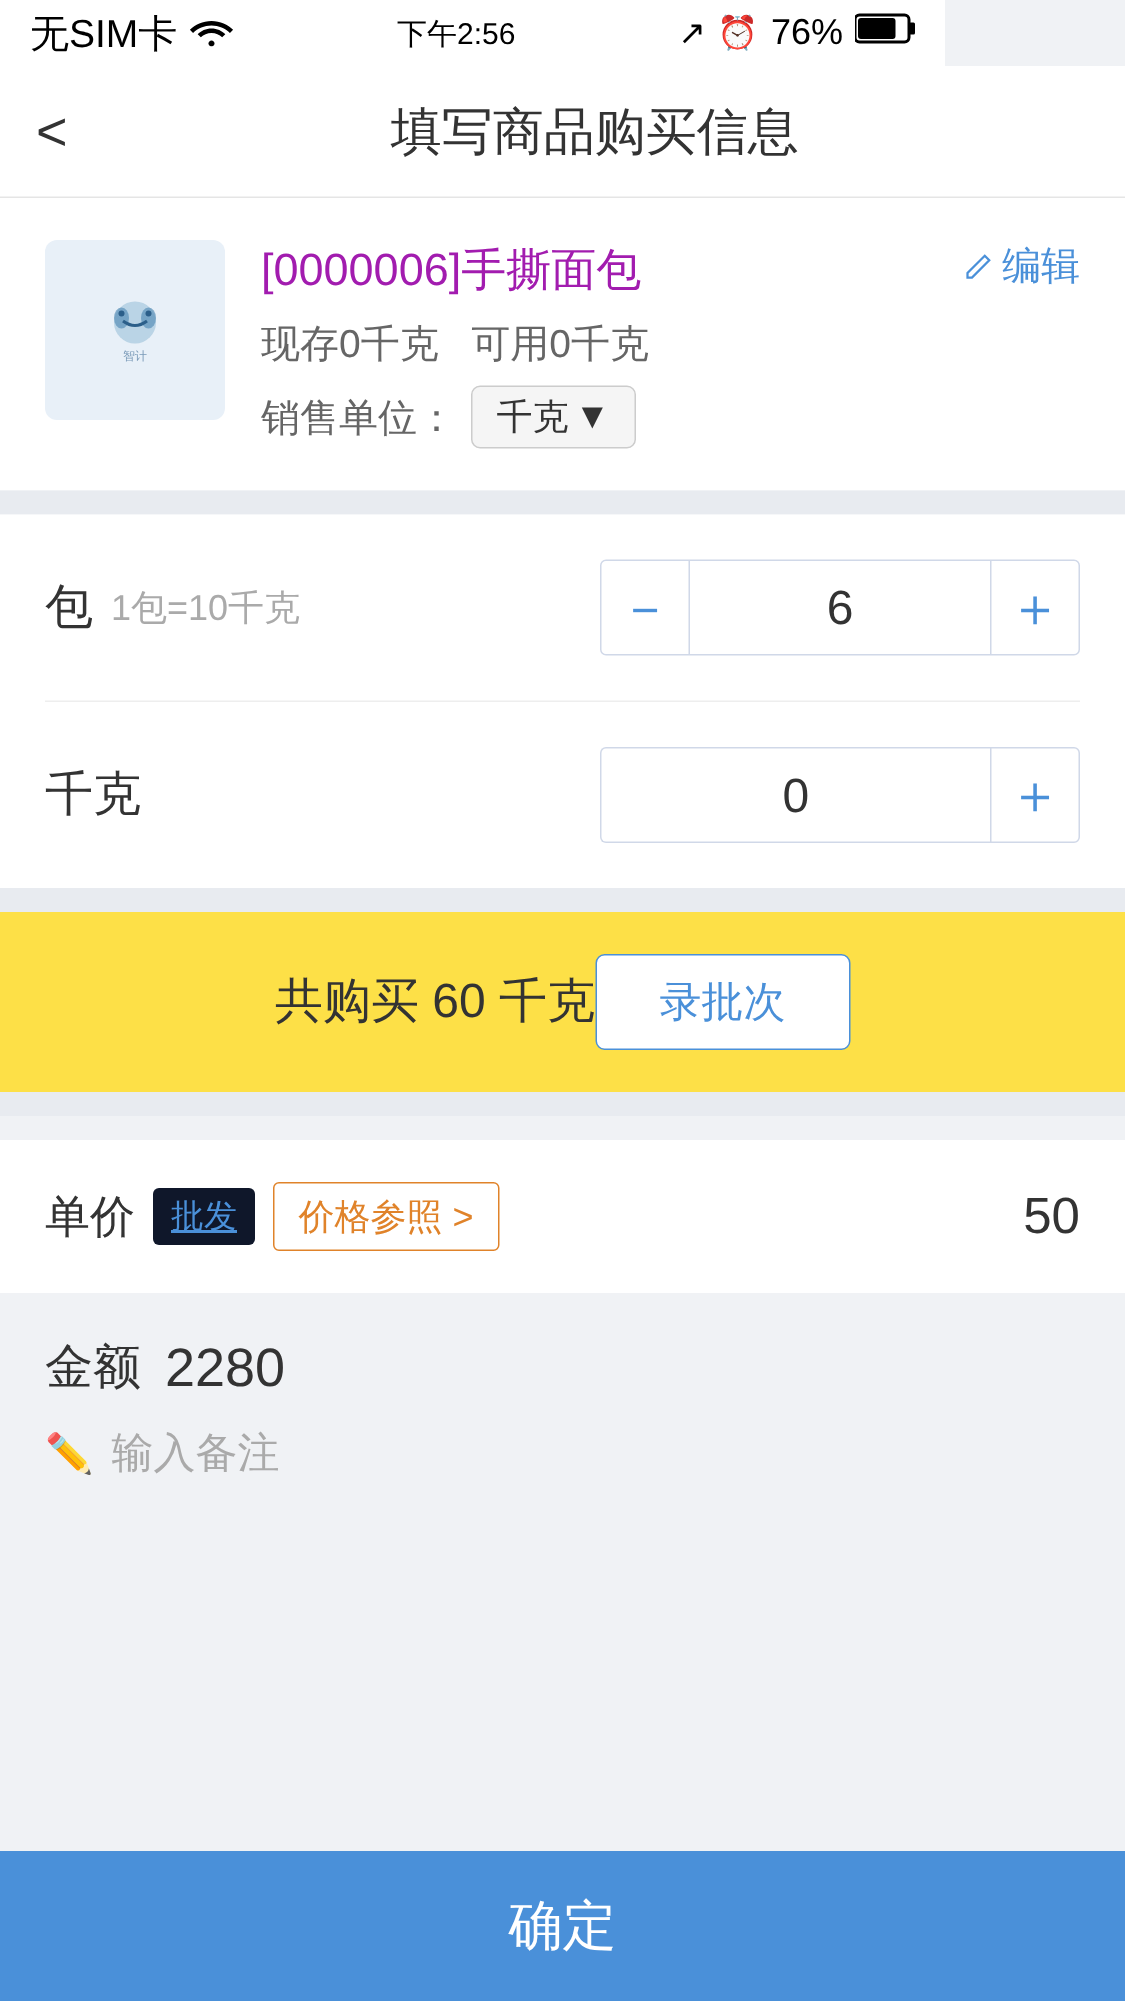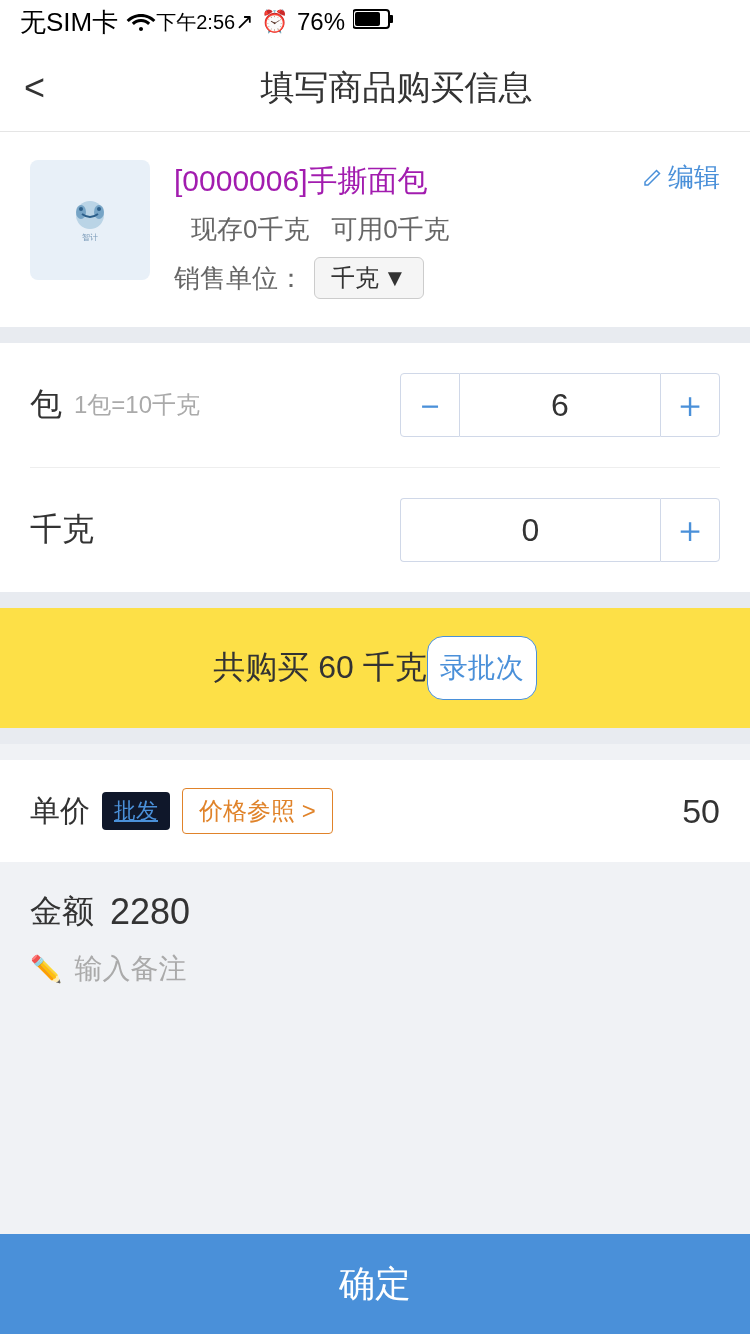--- a/index.html
+++ b/index.html
@@ -8,25 +8,26 @@
       width: 750px;
       min-height: 1334px;
       font-family: -apple-system, "PingFang SC", "Helvetica Neue", sans-serif;
       background: #f0f2f5;
       position: relative;
       overflow-x: hidden;
     }
 
     
     .status-bar {
-      width: 750px;
+      width: 630px;
       height: 44px;
       background: #fff;
       display: flex;
       align-items: center;
+      justify-content: space-between;
       padding: 0 20px;
       font-size: 28px;
     }
     .status-left {
       font-size: 26px;
       color: #000;
       display: flex;
       align-items: center;
       gap: 8px;
     }
@@ -95,21 +96,20 @@
     .product-name {
       font-size: 30px;
       color: #a21caf;
       font-weight: 400;
       line-height: 1.4;
     }
     .product-stock {
       font-size: 26px;
       color: #666;
       margin-top: 10px;
-      margin-left: 17px;
     }
     .product-unit-row {
       display: flex;
       align-items: center;
       margin-top: 10px;
       font-size: 26px;
       color: #666;
       gap: 10px;
     }
     .unit-badge {
@@ -218,22 +218,22 @@
       display: flex;
       align-items: center;
       justify-content: center;
     }
     .total-label {
       font-size: 32px;
       color: #333;
     }
     .record-batch-btn {
       border: 1px solid #4a90d9;
-      border-radius: 16px;
-      padding: 12px 12px;
+      border-radius: 6px;
+      padding: 12px 42px;
       font-size: 28px;
       color: #4a90d9;
       background: #fff;
       cursor: pointer;
     }
 
     
     .price-section {
       background: #fff;
       padding: 28px 30px;

